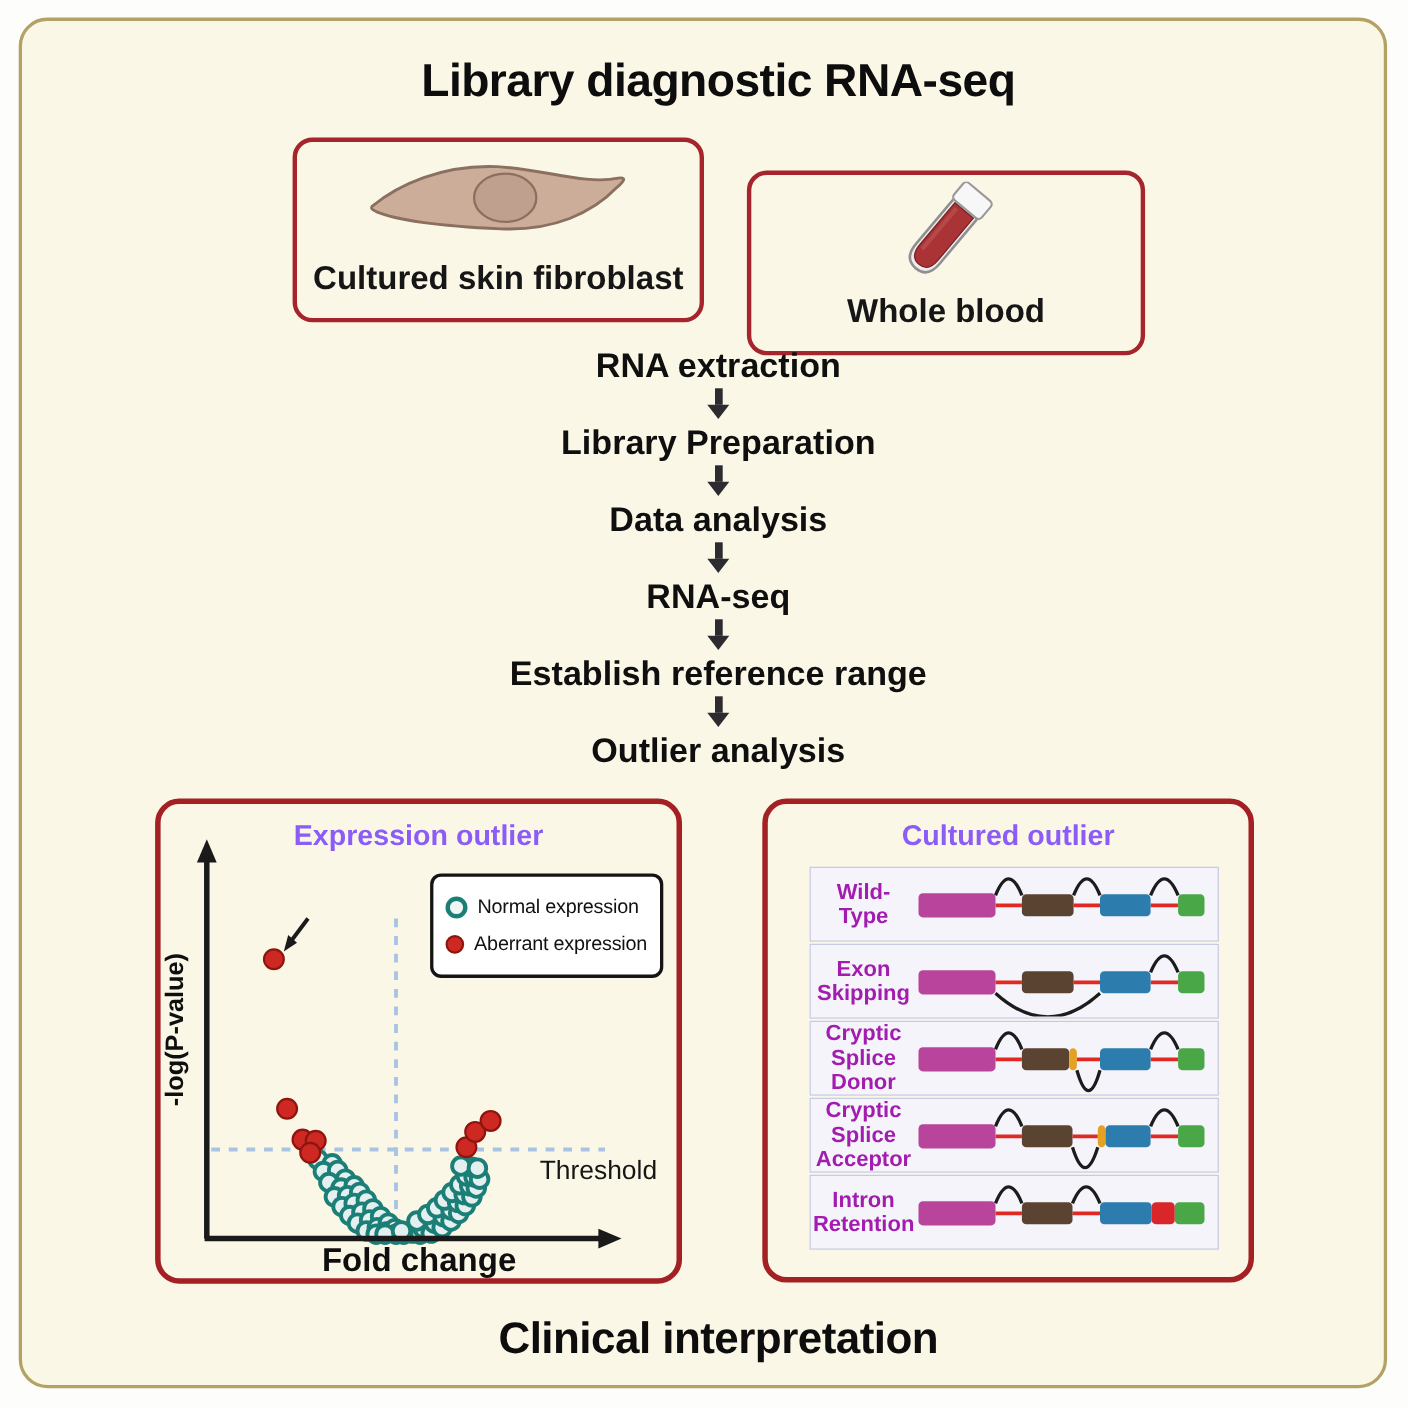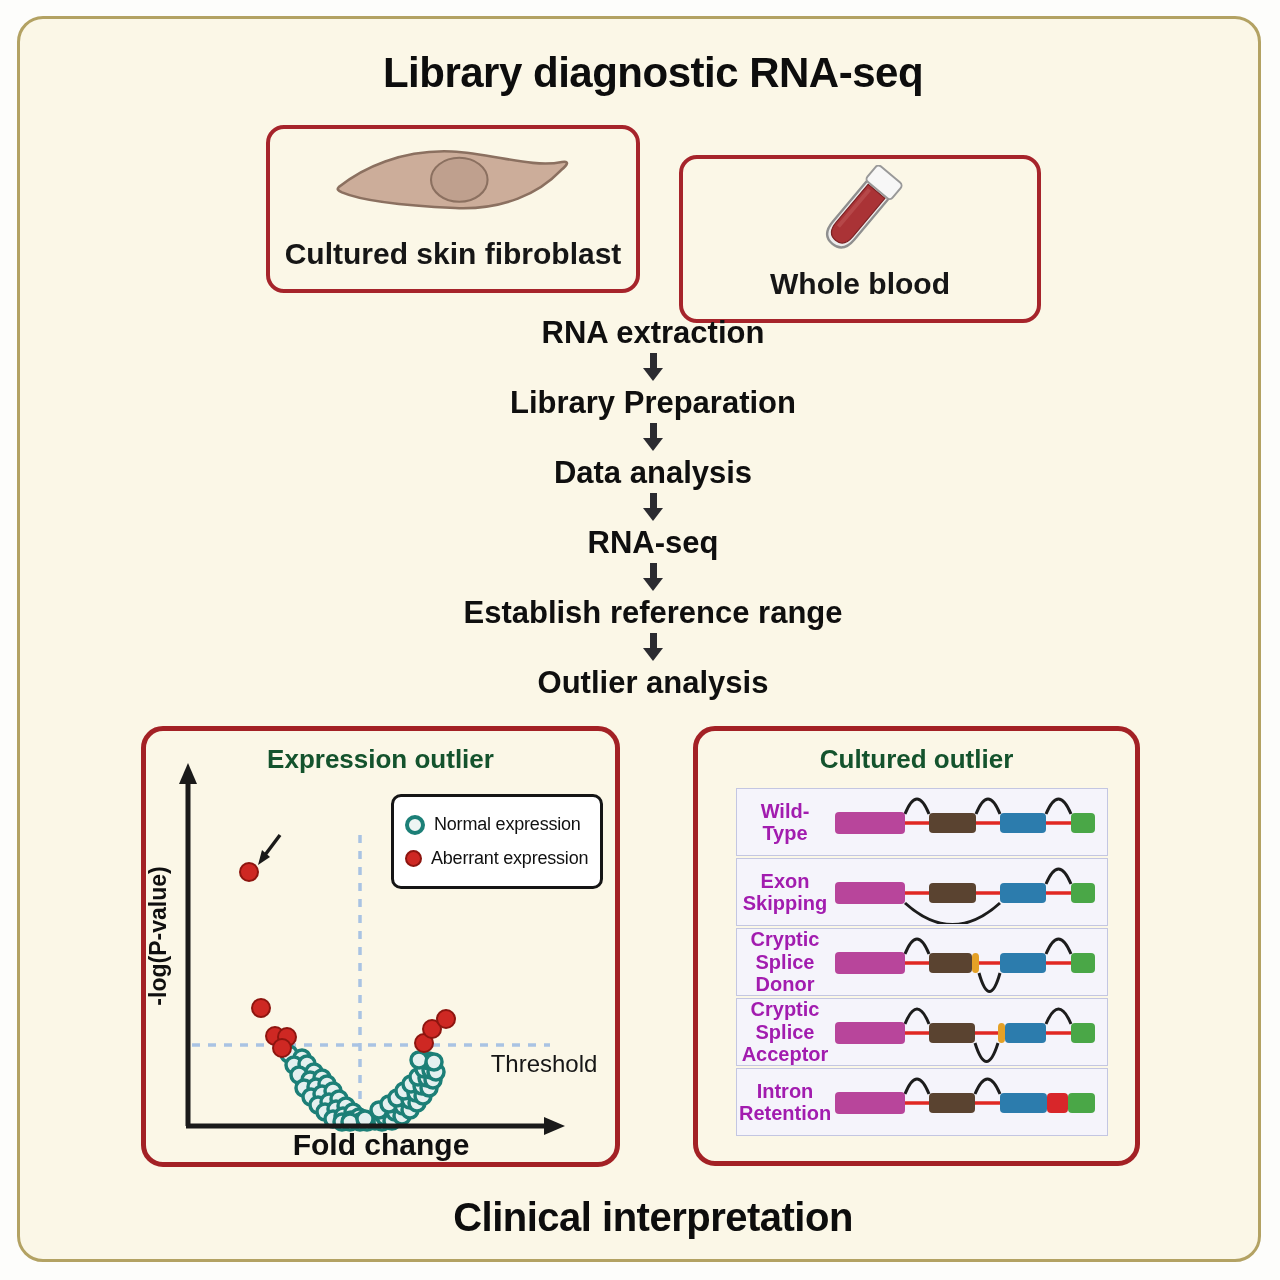--- a/index.html
+++ b/index.html
@@ -40,21 +40,21 @@
   .flow-arrow .head{width:0;height:0;border-left:10px solid transparent;border-right:10px solid transparent;border-top:13px solid #2b2b30;}
   
   .panel{
     position:absolute;border:5px solid #a32125;border-radius:22px;background:#fbf7e7;
     box-sizing:border-box;
   }
   .panel-left{left:121px;top:707px;width:479px;height:441px;}
   .panel-right{left:673px;top:707px;width:447px;height:440px;}
   .panel-title{
     position:absolute;top:13px;left:0;right:0;text-align:center;
-    font-size:26px;font-weight:bold;color:#14532d;
+    font-size:26px;font-weight:bold;color:#8b5cf6;
   }
   #volcano{position:absolute;left:0;top:0;width:469px;height:431px;}
   .axis{stroke:#1a1a1a;stroke-width:5;}
   .axis-head{fill:#1a1a1a;}
   .dash-line{stroke:#a9c3e3;stroke-width:3.5;stroke-dasharray:8 8;fill:none;}
   .dot-normal{fill:#e4f0ef;stroke:#1c7f77;stroke-width:3.5;}
   .dot-aberrant{fill:#ce2823;stroke:#8d150f;stroke-width:2;}
   .ann-line{stroke:#1a1a1a;stroke-width:3.5;fill:none;}
   .thresh-text{font-size:24px;fill:#161616;}
   .x-label{font-size:30px;font-weight:bold;fill:#0f0f0f;}

